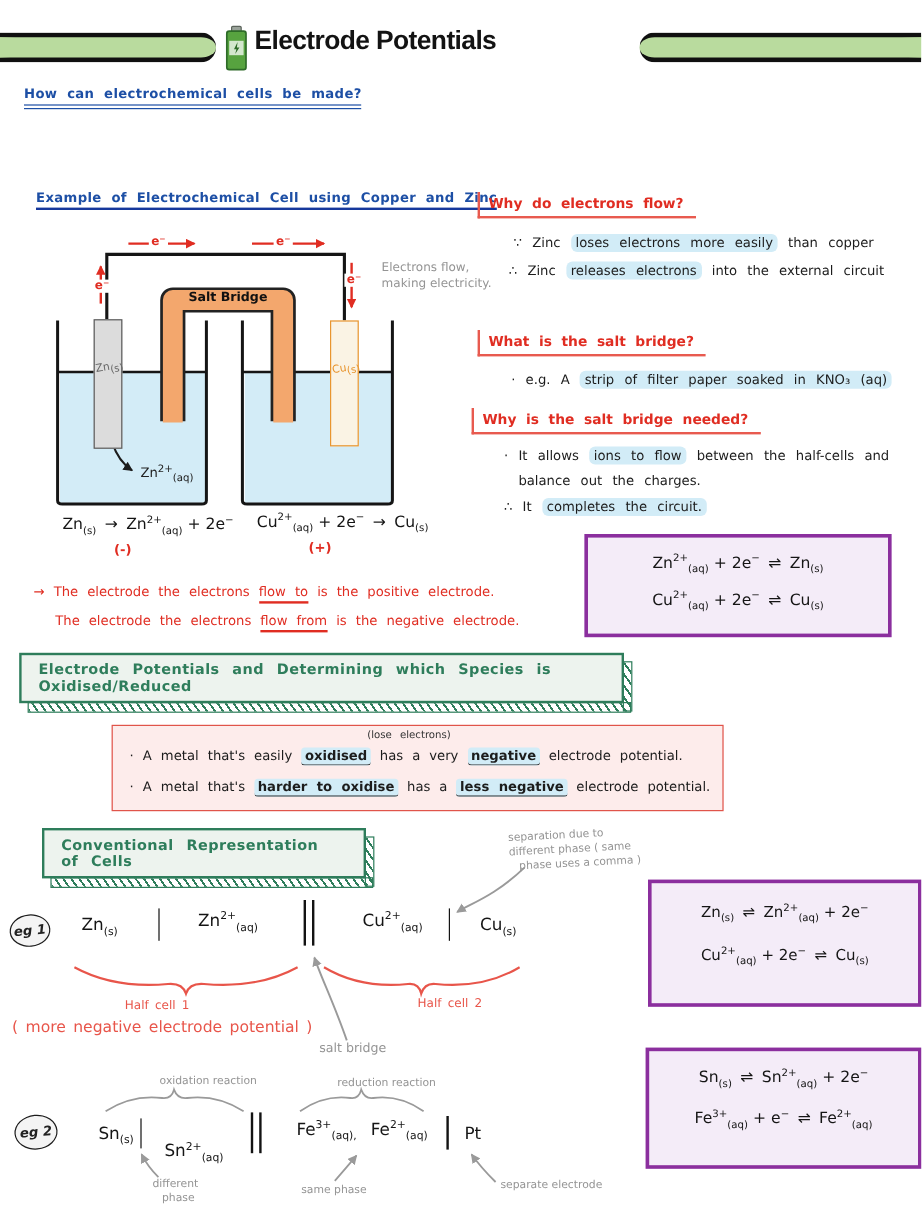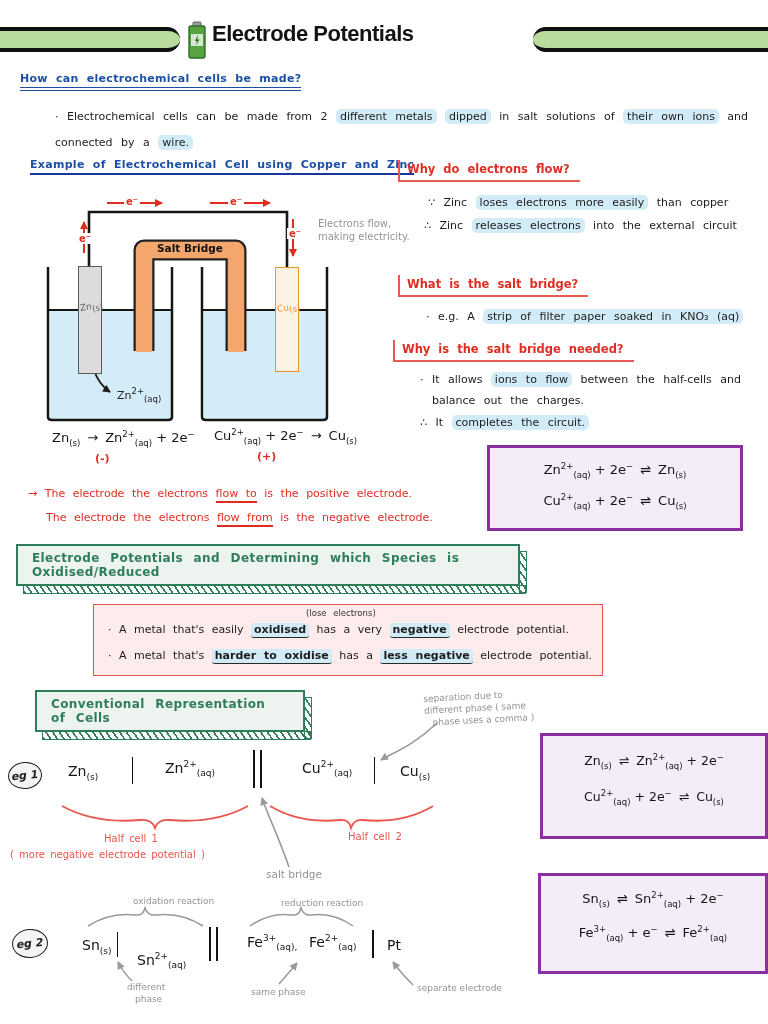--- a/index.html
+++ b/index.html
@@ -69,21 +69,20 @@
     <rect x="7" y="2" width="8" height="5" rx="1" fill="#9aa39a" stroke="#5c645c"></rect>
     <rect x="3" y="6" width="16" height="32" rx="2" fill="#57a33f" stroke="#2e6b28" stroke-width="1.4"></rect>
     <rect x="5" y="14" width="12" height="12" fill="#e9f3e6" opacity="0.85"></rect>
     <path d="M12 15 L9 21 L11 21 L10 25 L13.5 19.5 L11.4 19.5 Z" fill="#2e6b28"></path>
   </svg>
   <div class="title" style="left:212px;top:21px;">Electrode Potentials</div>
   <div class="pill right" style="left:533px;top:27px;width:235px;"></div>
 
   <div class="abs lvl blueh" style="left:20px;top:72px;"><span class="du">How can electrochemical cells be made?</span></div>
 
-  <div class="abs lvl body-txt" style="left:55px;top:104px;width:698px;"><span>· Electrochemical cells can be made from 2 </span><span class="hl">different metals</span><span> </span><span class="hl">dipped</span><span> in salt solutions of </span><span class="hl">their own ions</span><span> and connected by a </span><span class="hl">wire.</span></div>
 
   <div class="abs lvl blueh" style="left:30px;top:158px;"><span class="su">Example of Electrochemical Cell using Copper and Zinc</span></div>
 
   <svg class="overlay" width="768" height="1024" viewBox="0 0 768 1024">
     <defs>
       <marker id="arRed" markerWidth="9" markerHeight="9" refX="7" refY="4" orient="auto" markerUnits="userSpaceOnUse">
           <path d="M0 0 L8 4 L0 8 Z" fill="#e02d22"></path>
         </marker>
       <marker id="arGray" markerWidth="9" markerHeight="9" refX="7" refY="4" orient="auto" markerUnits="userSpaceOnUse">
           <path d="M0 0 L8 4 L0 8 Z" fill="#9a9a9a"></path>
@@ -196,21 +195,21 @@
   <div class="circ" style="left:8px;top:762px;width:32px;height:25px;">eg 1</div>
   <span class="cellrow tok" style="left:68px;top:763px;"><span>Zn</span><sub>(s)</sub></span>
   <span class="bar" style="left:132px;top:757px;height:27px;"></span>
   <span class="cellrow tok" style="left:165px;top:759px;"><span>Zn</span><sup>2+</sup><sub>(aq)</sub></span>
   <span class="dbar" style="left:253px;top:750px;height:38px;"></span>
   <span class="cellrow tok" style="left:302px;top:759px;"><span>Cu</span><sup>2+</sup><sub>(aq)</sub></span>
   <span class="bar" style="left:374px;top:757px;height:27px;"></span>
   <span class="cellrow tok" style="left:400px;top:763px;"><span>Cu</span><sub>(s)</sub></span>
 
   <div class="redlbl" style="left:104px;top:833px;">Half cell 1</div>
-  <div class="redlbl" style="left:10px;top:849px;font-size:10px;">( more negative electrode potential )</div>
+  <div class="redlbl" style="left:10px;top:849px;font-size:13px;">( more negative electrode potential )</div>
   <div class="redlbl" style="left:348px;top:831px;">Half cell 2</div>
   <div class="note" style="left:266px;top:868px;font-size:10.5px;">salt bridge</div>
 
   <div class="pbox" style="left:540px;top:733px;width:222px;height:100px;font-size:12.5px;">
     <div class="pline" style="margin-top:16px;"><span class="tok"><span>Zn</span><sub>(s)</sub></span><span class="op">⇌</span><span class="tok"><span>Zn</span><sup>2+</sup><sub>(aq)</sub></span> <span class="tok"><span>+ 2e</span><sup>−</sup></span></div>
     <div class="pline" style="margin-top:17px;"><span class="tok"><span>Cu</span><sup>2+</sup><sub>(aq)</sub></span> <span class="tok"><span>+ 2e</span><sup>−</sup></span><span class="op">⇌</span><span class="tok"><span>Cu</span><sub>(s)</sub></span></div>
   </div>
 
   <div class="note" style="left:133px;top:895px;">oxidation reaction</div>
   <div class="note" style="left:281px;top:897px;">reduction reaction</div>

